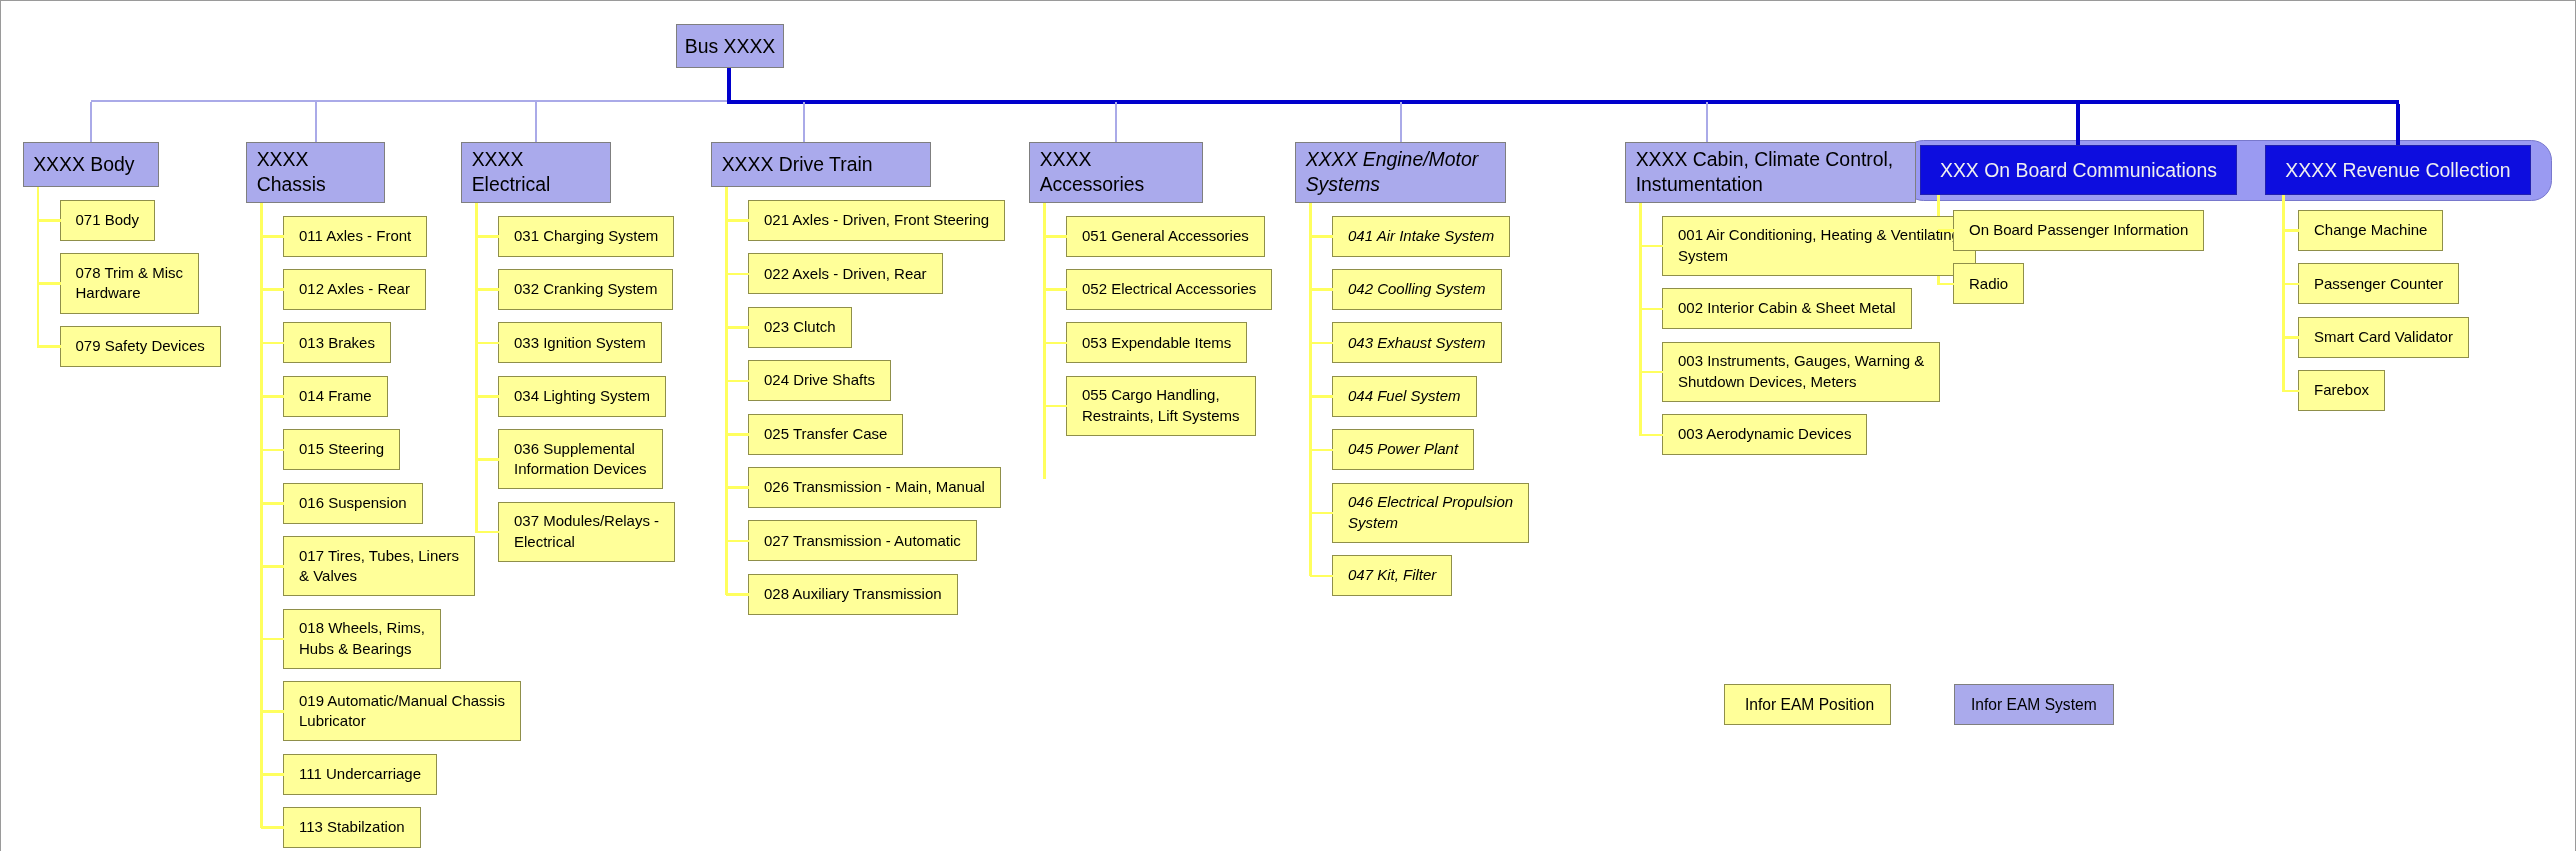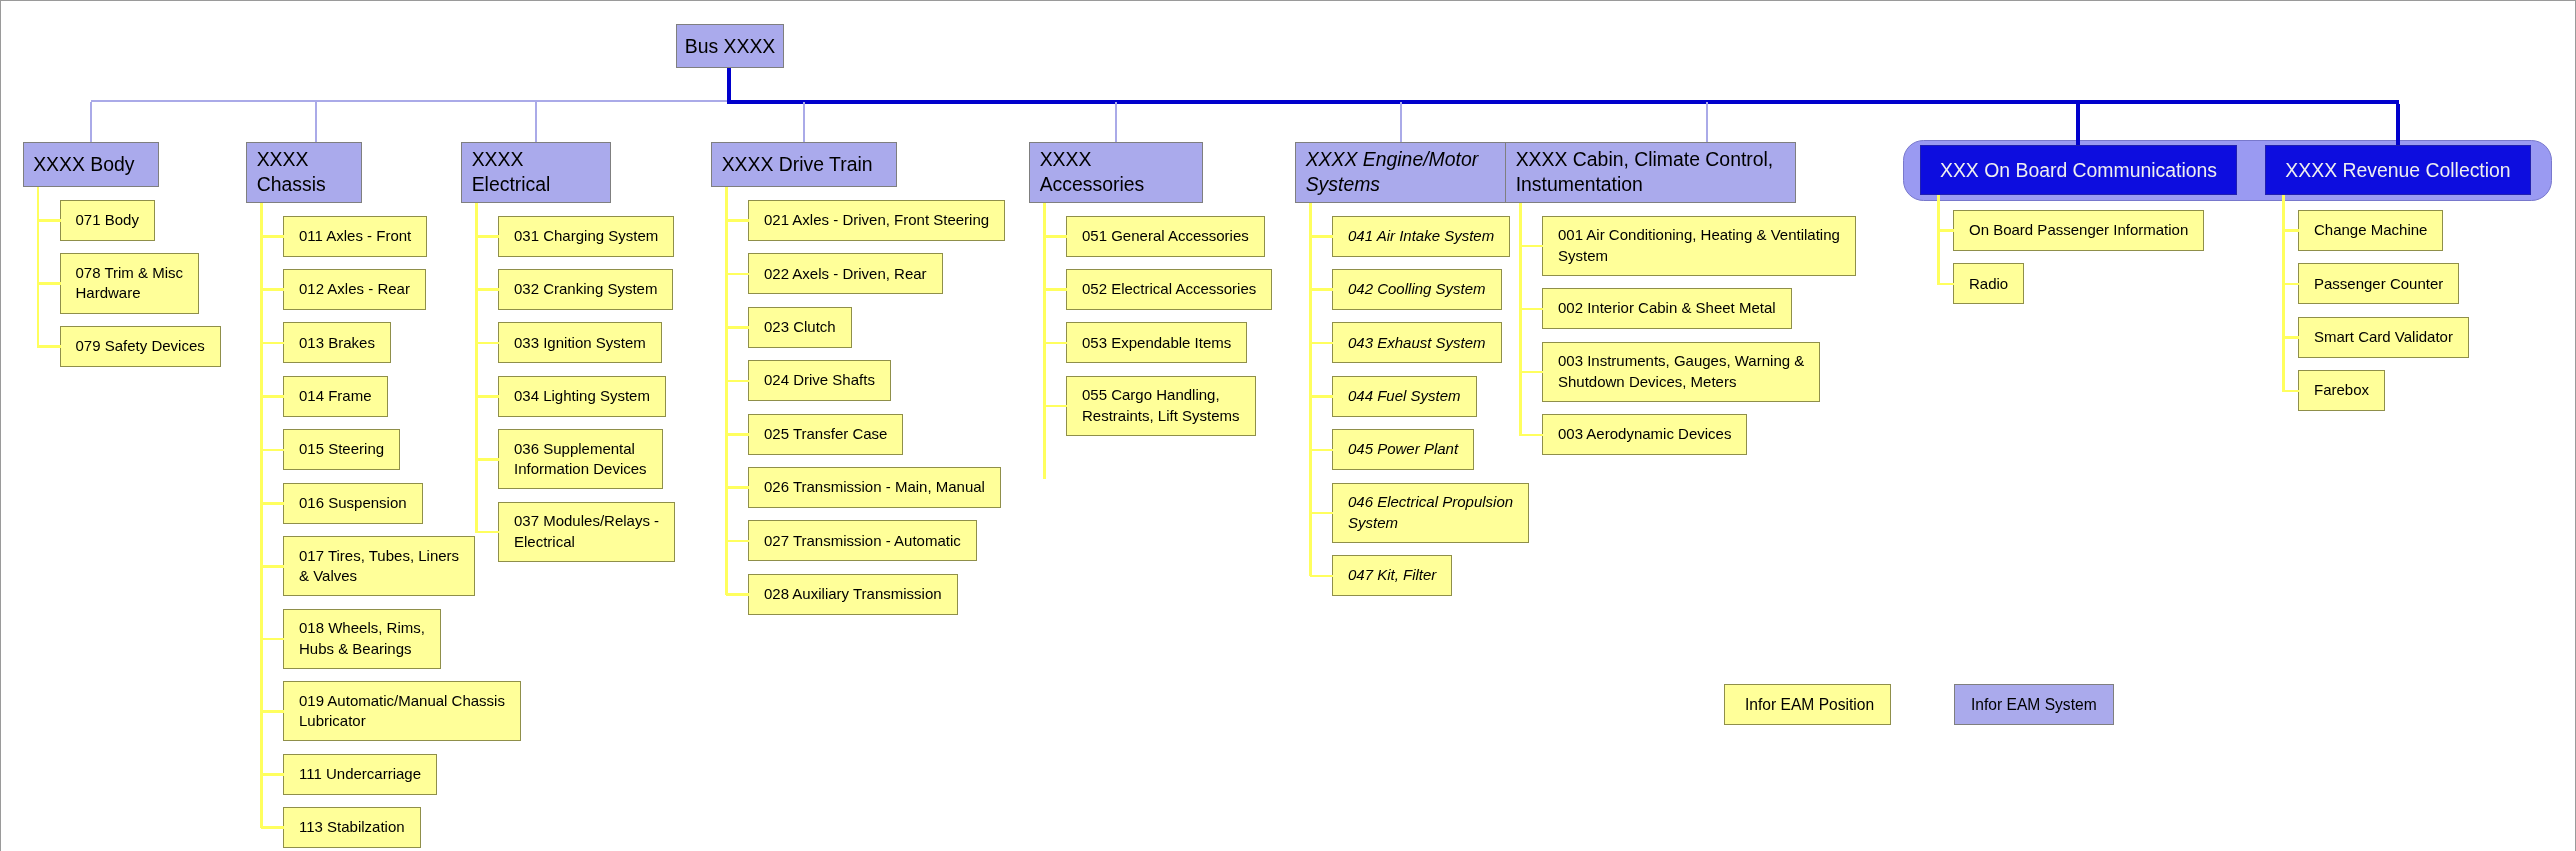--- a/index.html
+++ b/index.html
@@ -130,21 +130,21 @@
         <div class="col-header" style="width: 136px;">XXXX Body</div>
         <div class="children">
           <div class="child">071 Body</div>
           <div class="child">078 Trim &amp; Misc
 Hardware</div>
           <div class="child">079 Safety Devices</div>
         </div>
         <div class="trunk" style="left: 14px; top: 45px; height: 161px;"></div>
       </div>
       <div class="column" style="left: 245px; top: 141px;">
-        <div class="col-header" style="width: 116px;">XXXX Chassis</div>
+        <div class="col-header" style="width: 139px;">XXXX Chassis</div>
         <div class="children">
           <div class="child">011 Axles - Front</div>
           <div class="child">012 Axles - Rear</div>
           <div class="child">013 Brakes</div>
           <div class="child">014 Frame</div>
           <div class="child">015 Steering</div>
           <div class="child">016 Suspension</div>
           <div class="child">017 Tires, Tubes, Liners
 &amp; Valves</div>
           <div class="child">018 Wheels, Rims,
@@ -164,21 +164,21 @@
           <div class="child">033 Ignition System</div>
           <div class="child">034 Lighting System</div>
           <div class="child">036 Supplemental
 Information Devices</div>
           <div class="child">037 Modules/Relays -
 Electrical</div>
         </div>
         <div class="trunk" style="left: 14px; top: 60px; height: 331px;"></div>
       </div>
       <div class="column" style="left: 710px; top: 141px;">
-        <div class="col-header" style="width: 186px;">XXXX Drive Train</div>
+        <div class="col-header" style="width: 220px;">XXXX Drive Train</div>
         <div class="children">
           <div class="child">021 Axles - Driven, Front Steering</div>
           <div class="child">022 Axels - Driven, Rear</div>
           <div class="child">023 Clutch</div>
           <div class="child">024 Drive Shafts</div>
           <div class="child">025 Transfer Case</div>
           <div class="child">026 Transmission - Main, Manual</div>
           <div class="child">027 Transmission - Automatic</div>
           <div class="child">028 Auxiliary Transmission</div>
         </div>
@@ -203,21 +203,21 @@
           <div class="child">042 Coolling System</div>
           <div class="child">043 Exhaust System</div>
           <div class="child">044 Fuel System</div>
           <div class="child">045 Power Plant</div>
           <div class="child">046 Electrical Propulsion
 System</div>
           <div class="child">047 Kit, Filter</div>
         </div>
         <div class="trunk" style="left: 14px; top: 60px; height: 374px;"></div>
       </div>
-      <div class="column" style="left: 1504px; top: 141px;">
+      <div class="column" style="left: 1624px; top: 141px;">
         <div class="col-header" style="width: 291px;">XXXX Cabin, Climate Control,
 Instumentation</div>
         <div class="children">
           <div class="child">001 Air Conditioning, Heating &amp; Ventilating
 System</div>
           <div class="child">002 Interior Cabin &amp; Sheet Metal</div>
           <div class="child">003 Instruments, Gauges, Warning &amp;
 Shutdown Devices, Meters</div>
           <div class="child">003 Aerodynamic Devices</div>
         </div>

